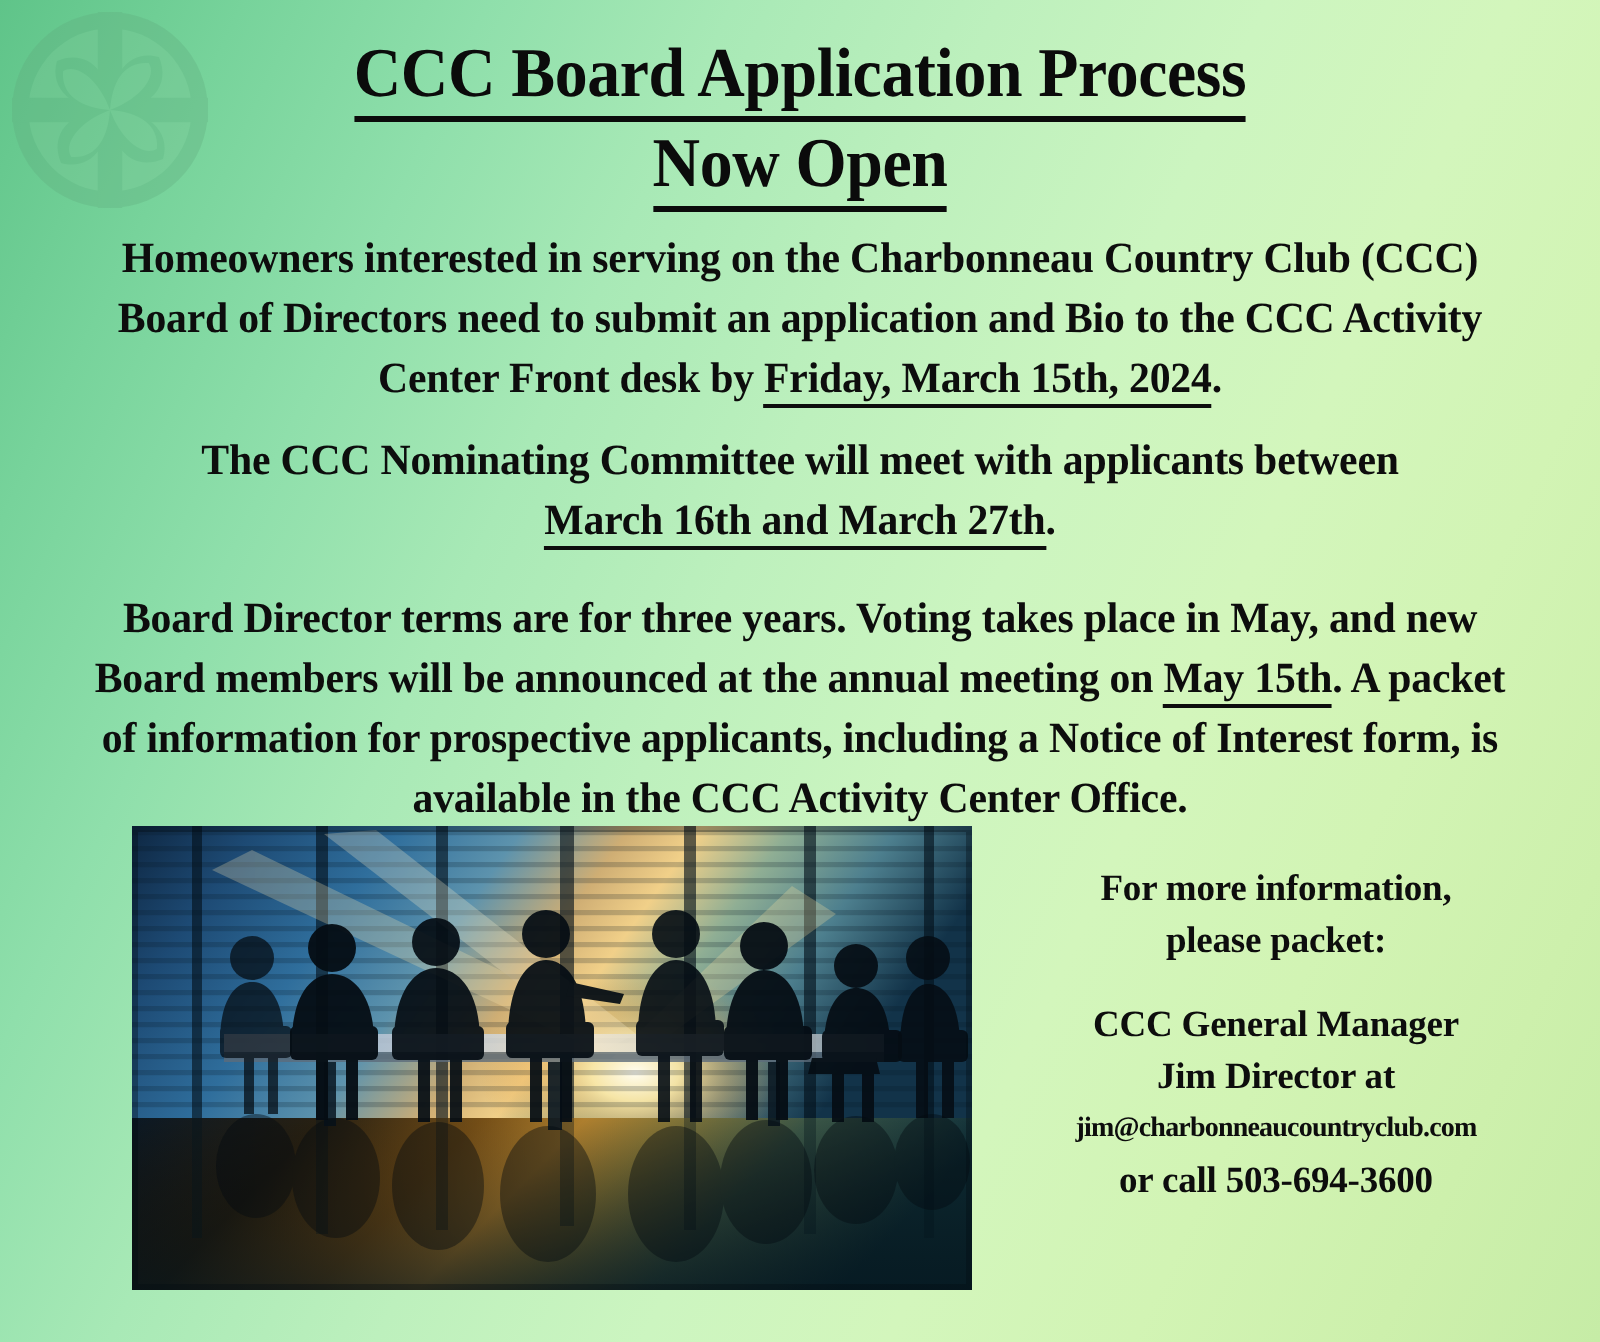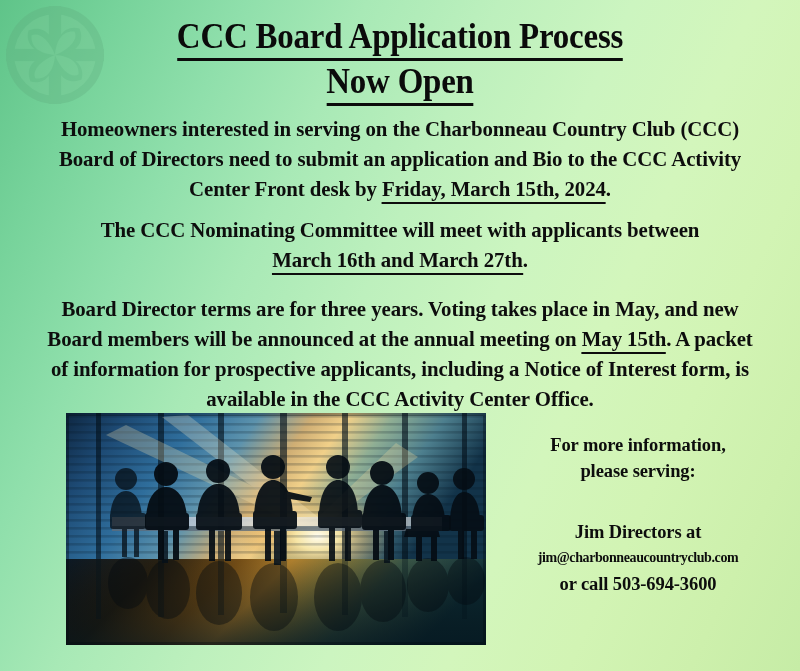--- a/index.html
+++ b/index.html
@@ -116,21 +116,21 @@
     width: 316px;
     text-align: center;
     font-family: "Liberation Serif", "DejaVu Serif", serif;
     font-weight: bold;
     color: #0d0d0d;
     font-size: 18.5px;
     line-height: 26px;
     letter-spacing: -0.1px;
     z-index: 3;
   }
-  #contact .grp-1 { margin-bottom: 35px; }
+  #contact .grp-1 { margin-bottom: 16px; }
   #contact .line { display: block; white-space: nowrap; }
   #contact .email { font-size: 14px; letter-spacing: -0.4px; }
 </style>
 </head>
 <body>
 
 <div id="flyer">
 
   <div id="watermark">
     <svg viewBox="0 0 100 100" xmlns="http://www.w3.org/2000/svg">
@@ -368,22 +368,23 @@
         </g>
 
         <rect x="0" y="0" width="420" height="232" fill="none" stroke="#030b12" stroke-width="6" opacity="0.35"></rect>
       </g>
     </svg>
   </div>
 
   <div id="contact">
     <div class="grp-1">
       <span class="line">For more information,</span>
-      <span class="line">please serving:</span>
+      <span class="line">please packet:</span>
     </div>
     <div class="grp-2">
-      <span class="line">Jim Directors at</span>
+      <span class="line">CCC General Manager</span>
+      <span class="line">Jim Director at</span>
       <span class="line email">jim@charbonneaucountryclub.com</span>
       <span class="line">or call 503-694-3600</span>
     </div>
   </div>
 
 </div>
 
 </body></html>

